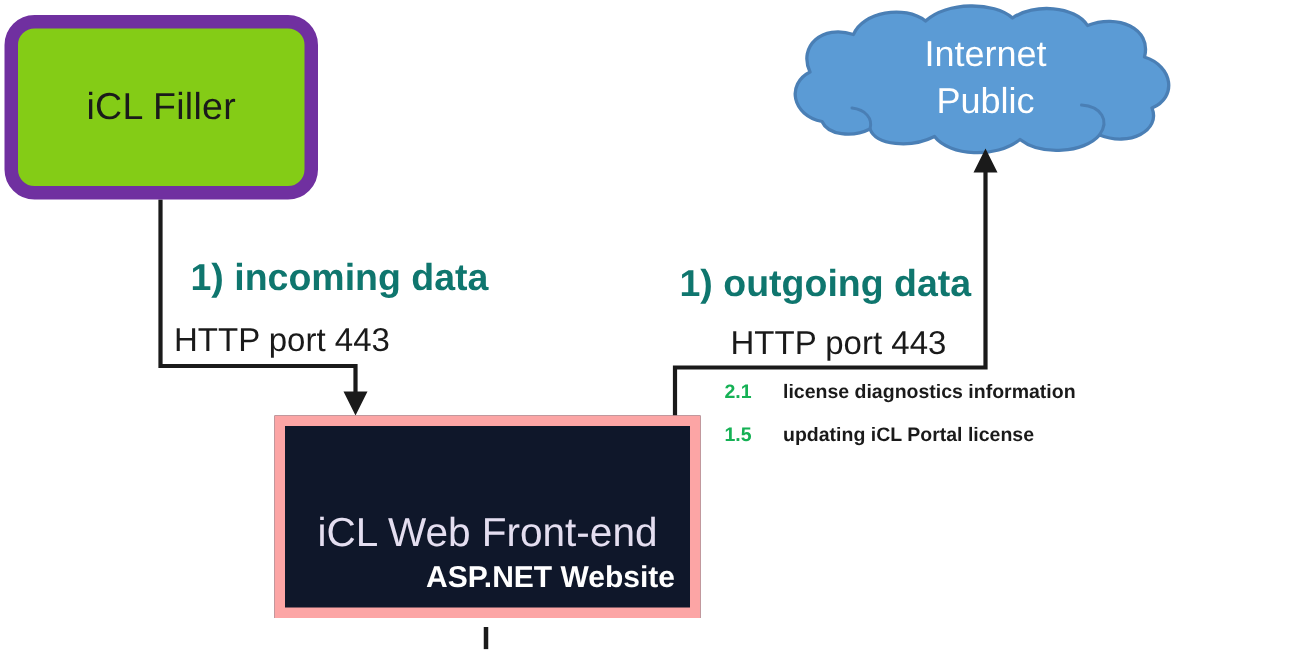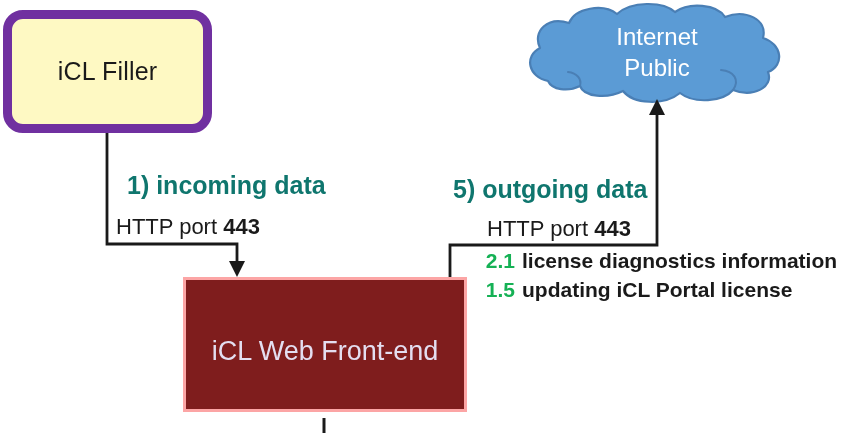--- a/index.html
+++ b/index.html
@@ -12,34 +12,34 @@
     font-family: "Liberation Sans", sans-serif;
     color: #1a1a1a;
   }
   .layer { position: absolute; left: 0; top: 0; }
 
   
   .filler-box {
     position: absolute;
     left: 3px; top: 10px;
     width: 191px; height: 105px;
-    background: #fef9c3;
+    background: #84cc16;
     border: 9px solid #7030A0;
     border-radius: 20px;
     display: flex; align-items: center; justify-content: center;
   }
   .filler-box .label { font-size: 25px; letter-spacing: 0.2px; }
 
   
   .frontend-box {
     position: absolute;
     left: 183px; top: 277px;
     width: 284px; height: 135px;
-    background: #7f1d1d;
-    border: 3px solid #fca5a5;
+    background: #0f172a;
+    border: 7px solid #fca5a5;
     box-sizing: border-box;
   }
   .frontend-title {
     position: absolute;
     left: 0; right: 0; top: 56px;
     text-align: center;
     font-size: 27px;
     color: #E4DEF0;
   }
   .frontend-subtitle {
@@ -73,31 +73,30 @@
   .flow-label.outgoing { left: 453px; top: 175px; }
 
   .http-label {
     position: absolute;
     font-size: 22px;
     color: #1a1a1a;
     white-space: nowrap;
   }
   .http-label.left  { left: 116px; top: 214px; }
   .http-label.right { left: 487px; top: 216px; }
-  .http-label .port { font-weight: bold; margin-left: 0.28em; }
+  .http-label .port { font-weight: normal; margin-left: 0.28em; }
 
   
   .port-list {
     position: absolute;
     left: 483px; top: 247px;
     width: 372px;
-    font-size: 21px;
+    font-size: 13px;
     font-weight: bold;
     line-height: 27.5px;
-    text-align: right;
   }
   .port-list .row { display: flex; margin-bottom: 1px; }
   .port-list .num {
     color: #15B155;
     width: 32px;
     flex: 0 0 32px;
     margin-right: 7px;
   }
   .port-list .txt { color: #1a1a1a; white-space: nowrap; }
   .port-list .row:nth-child(3) .txt { white-space: normal; max-width: 340px; }
@@ -144,34 +143,35 @@
     <div>Internet</div>
     <div>Public</div>
   </div>
 
   <div class="flow-label incoming">1) incoming data</div>
 
   <div class="http-label left">
     <span>HTTP port</span><span class="port">443</span>
   </div>
 
-  <div class="flow-label outgoing">5) outgoing data</div>
+  <div class="flow-label outgoing">1) outgoing data</div>
 
   <div class="http-label right">
     <span>HTTP port</span><span class="port">443</span>
   </div>
 
   <div class="port-list">
     <div class="row">
       <span class="num">2.1</span>
       <span class="txt">license diagnostics information</span>
     </div>
     <div class="row">
       <span class="num">1.5</span>
       <span class="txt">updating iCL Portal license</span>
     </div>
   </div>
 
   <div class="frontend-box">
     <div class="frontend-title">iCL Web Front-end</div>
+    <div class="frontend-subtitle">ASP.NET Website</div>
   </div>
 
 </div>
 
 </body></html>

